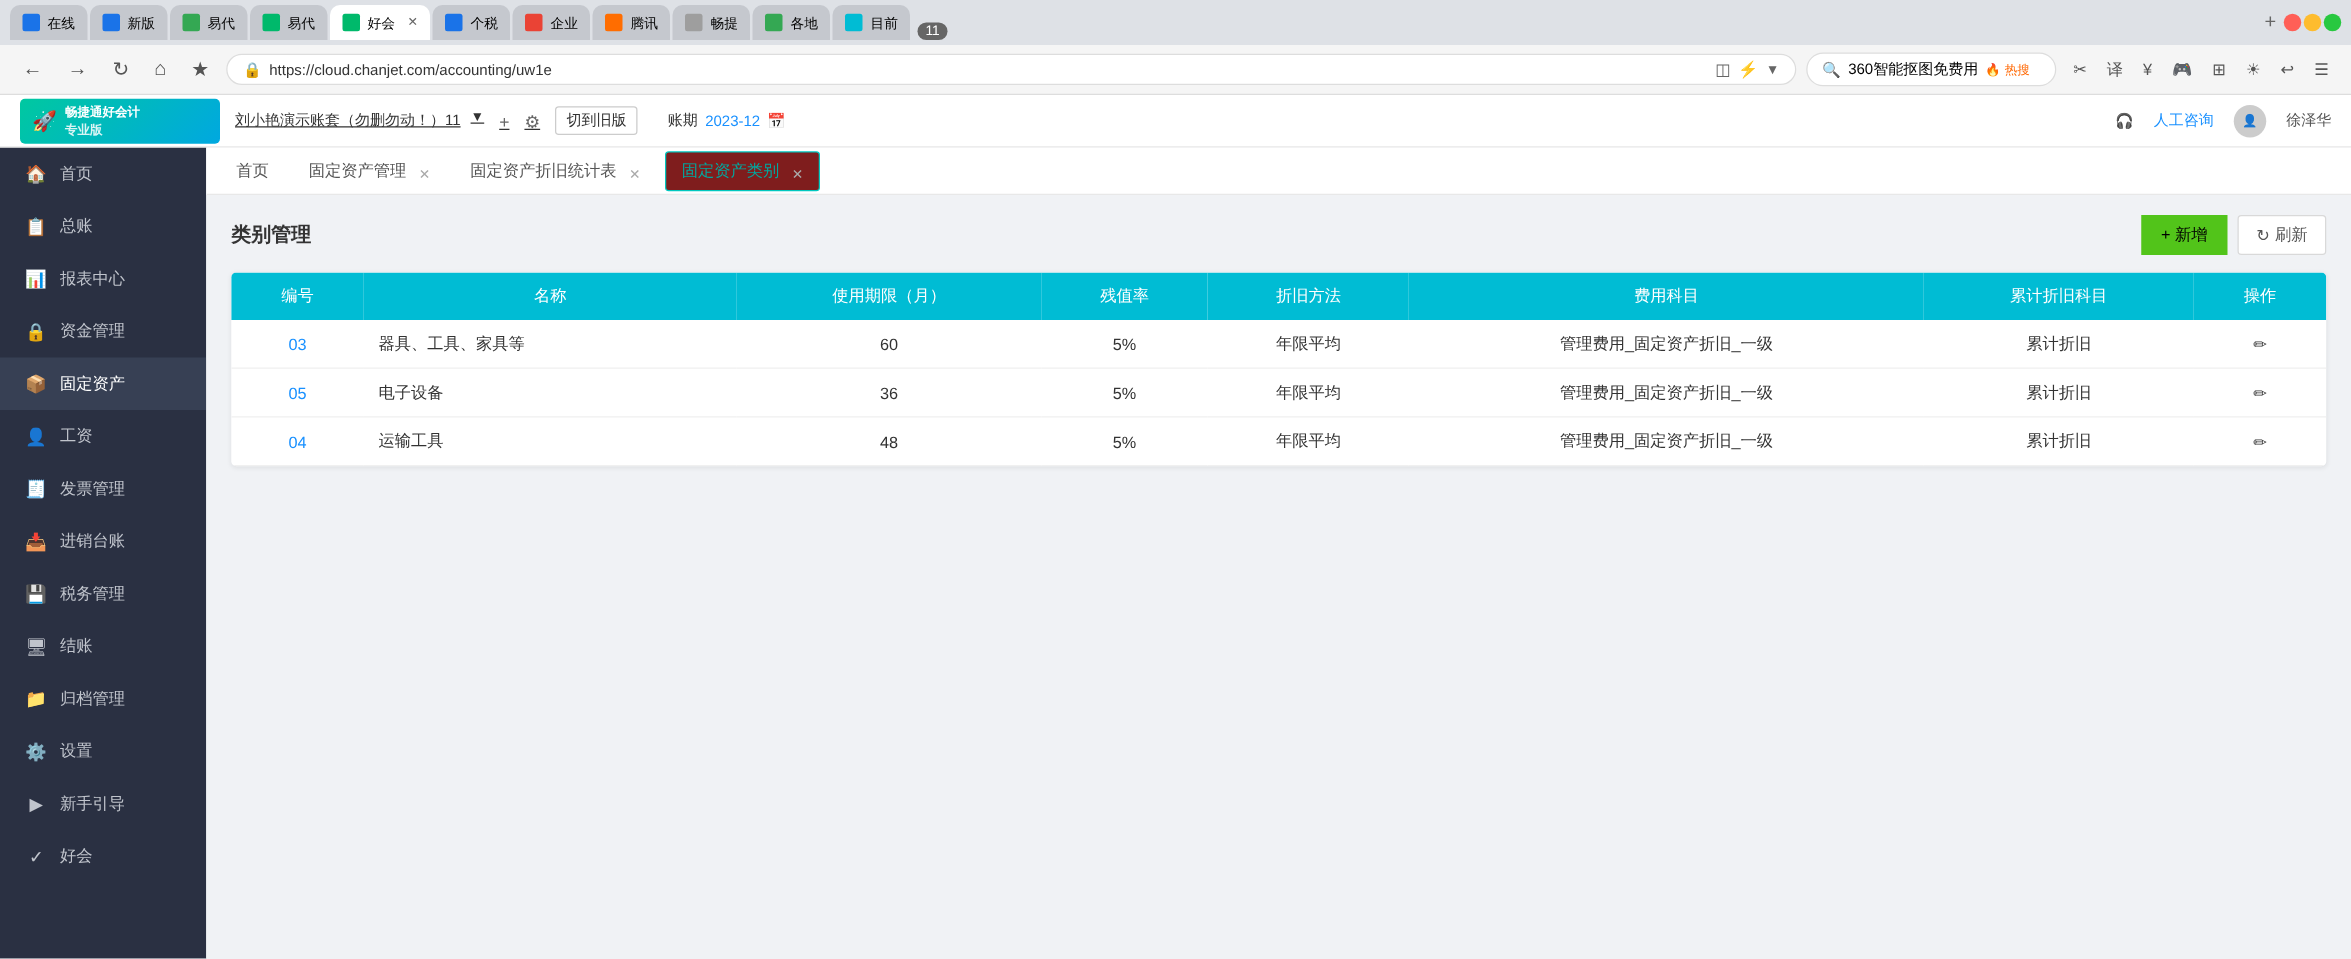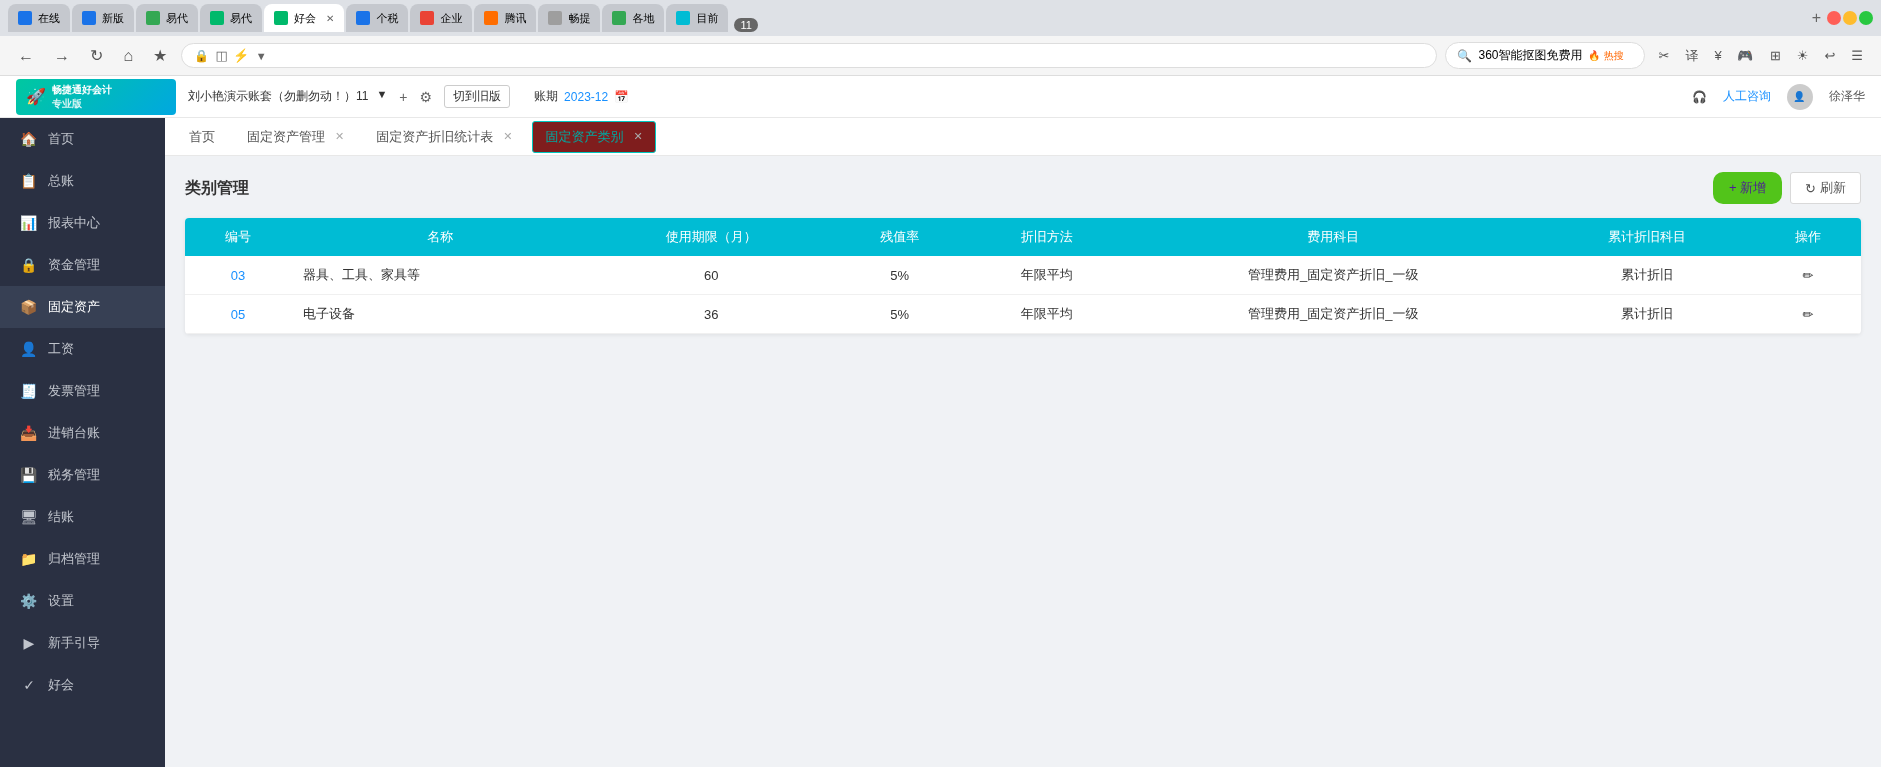--- a/index.html
+++ b/index.html
@@ -26,47 +26,47 @@
     .address-lock { color: #34a853; }
     .address-url { flex: 1; color: #333; font-size: 12px; }
     .search-bar { display: flex; align-items: center; background: #fff; border: 1px solid #ddd; border-radius: 20px; padding: 4px 12px; gap: 6px; font-size: 12px; min-width: 200px; }
     .toolbar-icons { display: flex; gap: 4px; }
     .toolbar-icon-btn { background: none; border: none; cursor: pointer; padding: 4px 6px; border-radius: 4px; font-size: 13px; color: #555; }
 
     
     .app-container { display: flex; flex-direction: column; height: calc(767px - 76px); }
     .app-header { display: flex; align-items: center; height: 42px; background: #fff; border-bottom: 1px solid #e8e8e8; padding: 0 16px; gap: 12px; }
     .app-logo { display: flex; align-items: center; gap: 6px; background: linear-gradient(135deg, #00c8a0, #00a8e0); color: #fff; padding: 4px 10px; border-radius: 4px; font-size: 12px; font-weight: bold; min-width: 160px; }
-    .header-user-info { display: flex; gap: 8px; font-size: 12px; color: #333; }
+    .header-user-info { display: flex; gap: 8px; font-size: 12px; color: #333; text-decoration: underline; }
     .header-period { display: flex; align-items: center; gap: 6px; font-size: 12px; color: #333; margin-left: 12px; }
     .header-switch-btn { border: 1px solid #ccc; background: #fff; padding: 2px 8px; border-radius: 3px; cursor: pointer; font-size: 12px; color: #333; }
     .header-right { margin-left: auto; display: flex; align-items: center; gap: 16px; font-size: 12px; color: #555; }
     .header-avatar { width: 26px; height: 26px; border-radius: 50%; background: #ccc; display: flex; align-items: center; justify-content: center; font-size: 10px; color: #fff; }
 
     
     .main-layout { display: flex; flex: 1; overflow: hidden; }
     .sidebar { width: 165px; background: #2a3042; color: #c0c4cc; display: flex; flex-direction: column; overflow-y: auto; flex-shrink: 0; }
     .sidebar-item { display: flex; align-items: center; gap: 10px; padding: 12px 20px; cursor: pointer; font-size: 13px; color: #c0c4cc; transition: background 0.2s; }
     .sidebar-item.active { background: #374054; color: #fff; }
     .sidebar-icon { width: 18px; height: 18px; display: flex; align-items: center; justify-content: center; font-size: 14px; }
 
     
     .content-area { flex: 1; display: flex; flex-direction: column; background: #f0f2f5; overflow: hidden; }
     .page-tabs { display: flex; align-items: center; background: #fff; border-bottom: 1px solid #e8e8e8; padding: 0 16px; height: 38px; gap: 4px; }
-    .page-tab { display: flex; align-items: center; gap: 6px; padding: 6px 12px; border-radius: 3px; cursor: pointer; font-size: 13px; color: #555; background: none; border: none; }
+    .page-tab { display: flex; align-items: flex-end; gap: 6px; padding: 6px 12px; border-radius: 3px; cursor: pointer; font-size: 13px; color: #555; background: none; border: none; }
     .page-tab.active { background: #7f1d1d; color: #00a8a0; border: 1px solid #00c8c0; border-radius: 3px; }
     .page-tab .tab-close-x { margin-left: 4px; font-size: 11px; color: #aaa; cursor: pointer; }
     .page-tab-sep { color: #ddd; font-size: 16px; }
 
     
     .inner-content { flex: 1; overflow-y: auto; padding: 16px 20px; }
     .page-title-bar { display: flex; align-items: center; justify-content: space-between; margin-bottom: 14px; }
     .page-title { font-size: 16px; font-weight: bold; color: #333; }
     .action-buttons { display: flex; gap: 8px; }
-    .btn-primary { background: #52c41a; color: #4c1d95; border: none; padding: 6px 16px; border-radius: 10px; cursor: pointer; font-size: 13px; display: flex; align-items: center; gap: 4px; }
+    .btn-primary { background: #52c41a; color: #000000; border: none; padding: 6px 16px; border-radius: 0; cursor: pointer; font-size: 13px; display: flex; align-items: center; gap: 4px; }
     .btn-default { background: #fff; color: #555; border: 1px solid #d9d9d9; padding: 6px 14px; border-radius: 3px; cursor: pointer; font-size: 13px; display: flex; align-items: center; gap: 4px; }
 
     
     .data-table { width: 100%; border-collapse: collapse; background: #fff; border-radius: 4px; overflow: hidden; box-shadow: 0 1px 4px rgba(0,0,0,0.08); }
     .data-table thead tr { background: #00bcd4; color: #fff; }
     .data-table thead th { padding: 10px 12px; text-align: center; font-weight: 500; font-size: 13px; white-space: nowrap; }
     .data-table thead th:first-child { text-align: center; }
     .data-table tbody tr { border-bottom: 1px solid #f0f0f0; }
     .data-table tbody td { padding: 10px 12px; text-align: center; font-size: 13px; color: #333; }
     .data-table tbody td:nth-child(2) { text-align: left; }
@@ -148,20 +148,21 @@
   </div>
 
   <div class="browser-toolbar">
     <button class="nav-btn">←</button>
     <button class="nav-btn">→</button>
     <button class="nav-btn">↻</button>
     <button class="nav-btn">⌂</button>
     <button class="nav-btn">★</button>
     <div class="address-bar">
       <span class="address-lock">🔒</span>
+      <span class="address-url">https://cloud.chanjet.com/accounting/uw1e</span>
       <span style="font-size:13px;color:#666;">◫</span>
       <span style="font-size:13px;color:#f90;">⚡</span>
       <span style="font-size:11px;color:#666;">▼</span>
     </div>
     <div class="search-bar">
       <span>🔍</span>
       <span>360智能抠图免费用</span>
       <span style="color:#ff6600;font-size:10px;">🔥 热搜</span>
     </div>
     <div class="toolbar-icons">
@@ -331,18 +332,28 @@
               <tr>
                 <td class="code-cell">05</td>
                 <td>电子设备</td>
                 <td>36</td>
                 <td>5%</td>
                 <td>年限平均</td>
                 <td>管理费用_固定资产折旧_一级</td>
                 <td>累计折旧</td>
                 <td class="edit-icon">✏</td>
               </tr>
+              <tr>
+                <td class="code-cell">04</td>
+                <td>运输工具</td>
+                <td>48</td>
+                <td>5%</td>
+                <td>年限平均</td>
+                <td>管理费用_固定资产折旧_一级</td>
+                <td>累计折旧</td>
+                <td class="edit-icon">✏</td>
+              </tr>
             </tbody>
         </table>
       </div>
     </div>
   </div>
 </div>
 
 </body></html>

